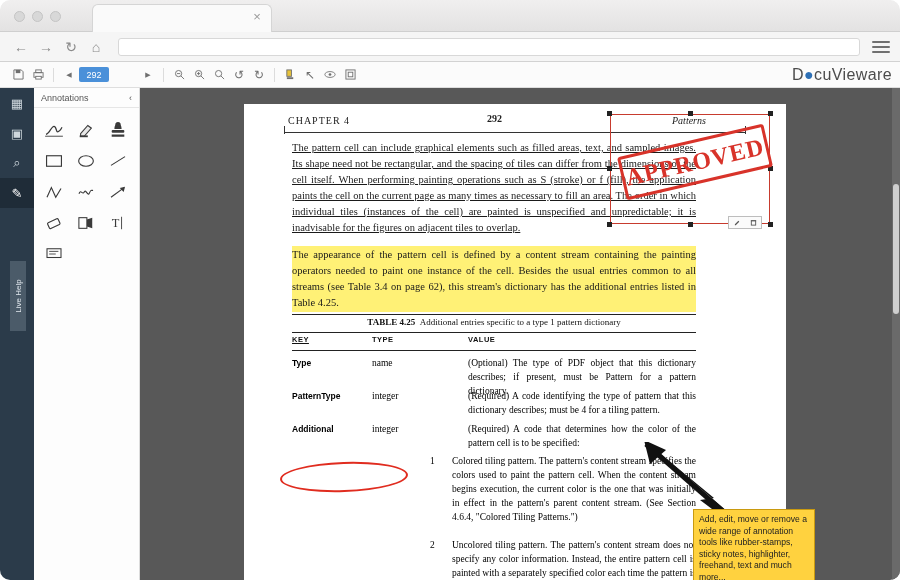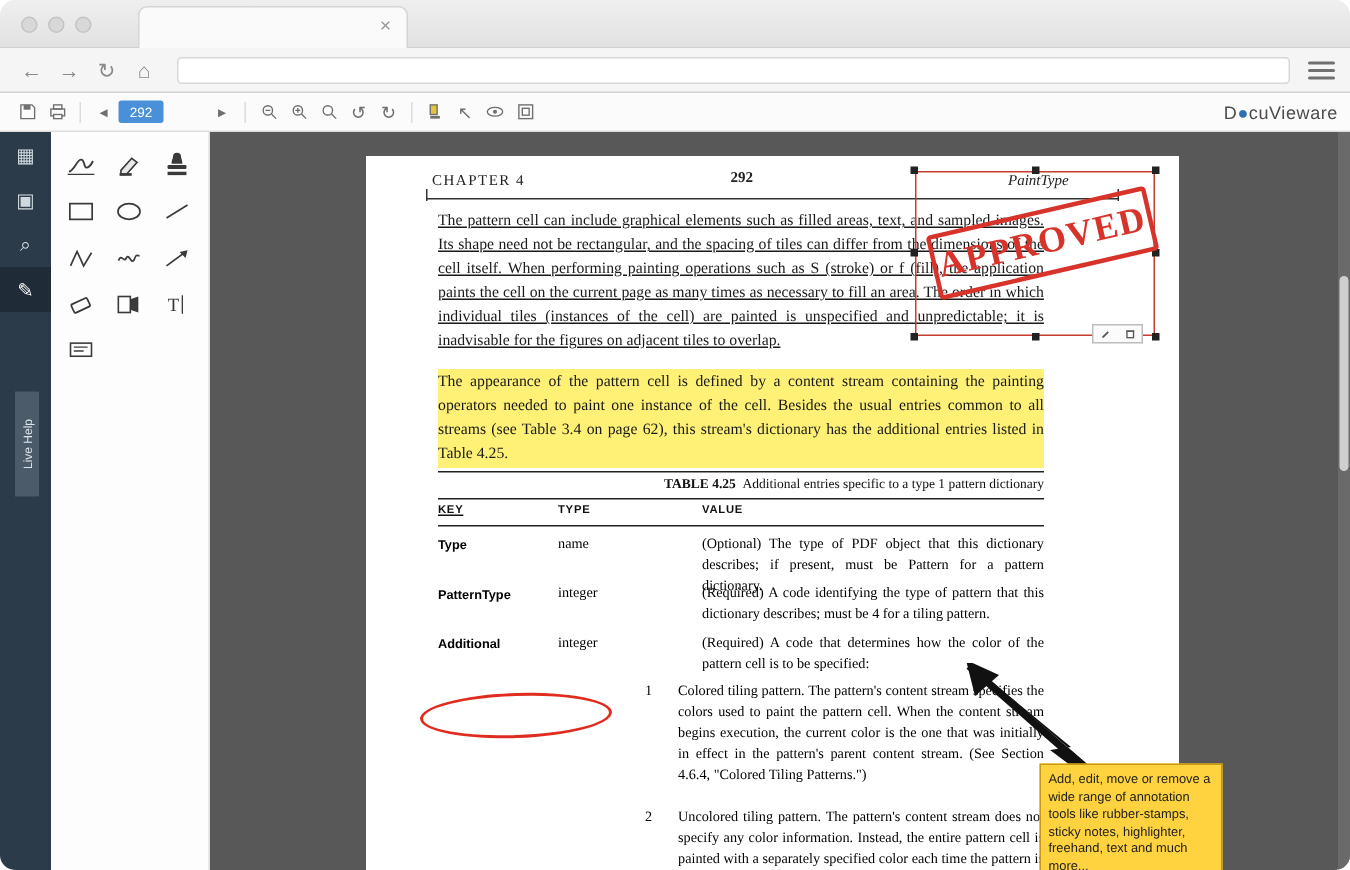--- a/index.html
+++ b/index.html
@@ -63,21 +63,21 @@
     width: 20px; height: 20px; display: flex; align-items: center; justify-content: center;
     color: #6f6f6f; font-size: 12px;
   }
   .tb-sep { width: 1px; height: 14px; background: #dcdcdc; margin: 0 5px; }
   .pagebox {
     width: 30px; height: 15px; background: #4a90d9; color: #fff;
     font-size: 9px; display: flex; align-items: center; justify-content: center;
     border-radius: 2px;
   }
   .pagetotal { font-size: 9px; color: #666; margin-left: 4px; margin-top: 40px; }
-  .brand { margin-left: auto; font-size: 12px; color: #4c4c4c; letter-spacing: .4px; }
+  .brand { margin-left: auto; font-size: 16px; color: #4c4c4c; letter-spacing: .4px; }
   .brand b { color: #2d6fb5; }
 
   
   .rail {
     position: absolute; top: 88px; left: 0; width: 34px; height: 492px;
     background: #2b3b4a;
   }
   .rail-ico {
     width: 34px; height: 30px; display: flex; align-items: center; justify-content: center;
     color: #cfd8de; font-size: 13px;
@@ -149,21 +149,21 @@
     position: absolute; top: 142px; left: 48px; width: 404px;
     background: #fff176;
     font-family: "Liberation Serif", serif; font-size: 10.5px; line-height: 16px;
     color: #1a1a1a; text-align: justify; padding: 1px 0;
   }
 
   .tbl-rule-top { position: absolute; top: 210px; left: 48px; width: 404px; border-top: 1px solid #222; }
   .tbl-rule-head { position: absolute; top: 228px; left: 48px; width: 404px; border-top: 1px solid #222; }
   .tbl-rule-bot { position: absolute; top: 246px; left: 48px; width: 404px; border-top: 1px solid #222; }
   .tbl-caption {
-    position: absolute; top: 213px; left: 48px; width: 404px; text-align: right;
+    position: absolute; top: 213px; left: 48px; width: 404px; text-align: center;
     font-family: "Liberation Serif", serif; font-size: 9px; font-weight: bold; color: #111;
   }
   .tbl-head {
     position: absolute; top: 231px; left: 48px; width: 404px;
     font-family: "Liberation Sans", sans-serif; font-size: 7.5px; font-weight: bold;
     letter-spacing: .5px; color: #111;
   }
   .th-key { position: absolute; left: 0; text-decoration: underline; }
   .th-type { position: absolute; left: 80px; }
   .th-value { position: absolute; left: 176px; text-align: center; }
@@ -316,20 +316,24 @@
 
   <div class="rail">
     <div class="rail-ico">▦</div>
     <div class="rail-ico">▣</div>
     <div class="rail-ico">⌕</div>
     <div class="rail-ico active">✎</div>
     <div class="livehelp">Live Help</div>
   </div>
 
   <div class="annopanel">
+    <div class="anno-title">
+      <span>Annotations</span>
+      <span>‹</span>
+    </div>
     <div class="anno-grid">
 
       <div class="anno-row">
         <div class="anno-cell">
           <svg width="20" height="16" viewBox="0 0 22 18">
               <path d="M2 14c4-1 6-9 9-9s2 6 4 6 4-3 5-5" fill="none" stroke="#3a3a3a" stroke-width="1.4"></path>
               <path d="M1 16h20" stroke="#3a3a3a" stroke-width="1"></path>
             </svg>
         </div>
         <div class="anno-cell">
@@ -422,21 +426,21 @@
       <div class="scrollthumb"></div>
     </div>
 
     <div class="page">
 
       <div class="hdr-rule"></div>
       <div class="hdr-tick-l"></div>
       <div class="hdr-tick-r"></div>
       <div class="chapter">CHAPTER 4</div>
       <div class="pagenum">292</div>
-      <div class="graphics">PaintType</div>
+      <div class="graphics">Patterns</div>
 
       <div class="bodytext para1">The pattern cell can include graphical elements such as filled areas, text, and sampled images. Its shape need not be rectangular, and the spacing of tiles can differ from the dimensions of the cell itself. When performing painting operations such as S (stroke) or f (fill), the application paints the cell on the current page as many times as necessary to fill an area. The order in which individual tiles (instances of the cell) are painted is unspecified and unpredictable; it is inadvisable for the figures on adjacent tiles to overlap.</div>
 
       <div class="hl">The appearance of the pattern cell is defined by a content stream containing the painting operators needed to paint one instance of the cell. Besides the usual entries common to all streams (see Table 3.4 on page 62), this stream's dictionary has the additional entries listed in Table 4.25.</div>
 
       <div class="tbl-rule-top"></div>
       <div class="tbl-caption">
         <span>TABLE 4.25</span>&nbsp;&nbsp;<span style="font-weight:normal">Additional entries specific to a type 1 pattern dictionary</span>
       </div>
       <div class="tbl-rule-head"></div>

